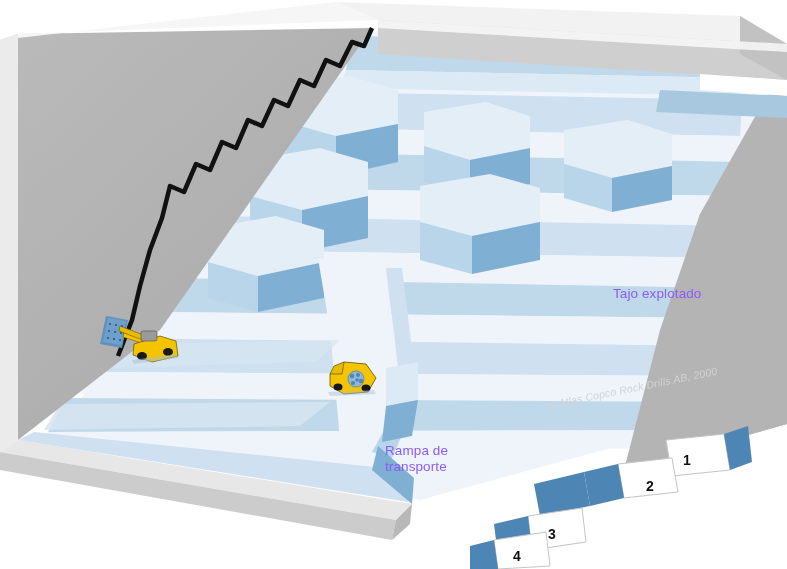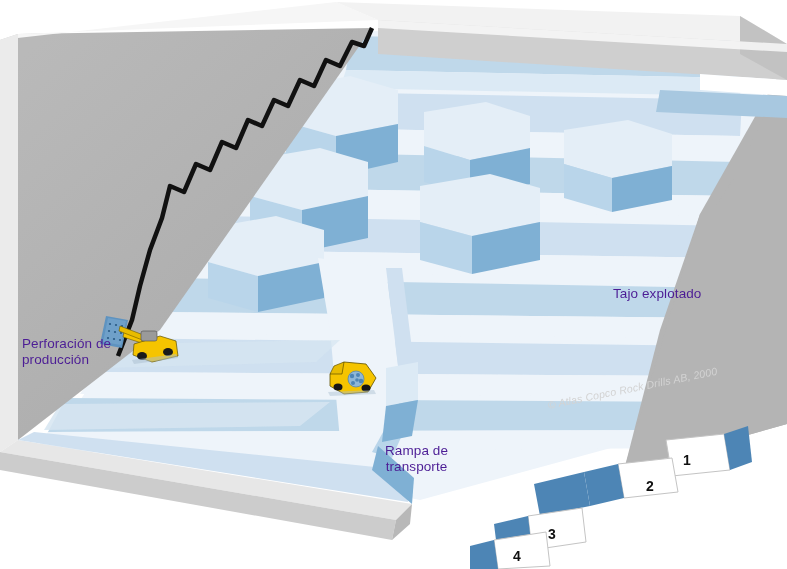--- a/index.html
+++ b/index.html
@@ -4,29 +4,29 @@
 <style>
   html,body{margin:0;padding:0;background:#ffffff;}
   #stage{
     position:relative;width:787px;height:569px;overflow:hidden;
     background:#ffffff;
     font-family:"Liberation Sans", sans-serif;
   }
   #scene{position:absolute;inset:0;}
   .lbl{
     position:absolute;
-    color:#4c1d95;
+    color:#8b5cf6;
     font-family:"Liberation Sans", sans-serif;
     font-size:13.5px;
     line-height:15.5px;
     white-space:pre;
     letter-spacing:0.1px;
   }
   #lbl-perforacion{left:22px;top:336px;}
-  #lbl-rampa{left:385px;top:443px;text-align:center;}
+  #lbl-rampa{left:385px;top:443px;}
   #lbl-tajo{left:613px;top:286px;}
   #lbl-legend{left:640px;top:528px;font-size:13px;line-height:15px;}
   #lbl-copyright{
     position:absolute;left:548px;top:399px;
     color:#d3d3d3;font-size:10.5px;font-style:italic;
     font-family:"Liberation Sans", sans-serif;
     white-space:pre;
     transform:rotate(-11.5deg);
     transform-origin:0 50%;
     letter-spacing:0.2px;
@@ -248,22 +248,20 @@
       <polygon points="528,516 532,550 498,556 494,524" fill="#4d85b5"></polygon>
 
       <polygon points="494,540 546,532 550,566 498,569 494,540" fill="#ffffff" stroke="#c4c4c4" stroke-width="1"></polygon>
       <polygon points="470,546 494,540 498,569 470,569" fill="#4d85b5"></polygon>
 
       <path d="M470,520 L624,470 L787,424 L787,432 L628,482 L470,534 Z" fill="#ffffff" opacity="0"></path>
     </g>
 
   </svg>
 
-  <div class="lbl" id="lbl-perforacion">Perforación de
-producción</div>
 
   <div class="lbl" id="lbl-rampa">Rampa de
 transporte</div>
 
   <div class="lbl" id="lbl-tajo">Tajo explotado</div>
 
 
   <div id="lbl-copyright">© Atlas Copco Rock Drills AB, 2000</div>
 
   <div class="seqnum" id="seq1">1</div>

